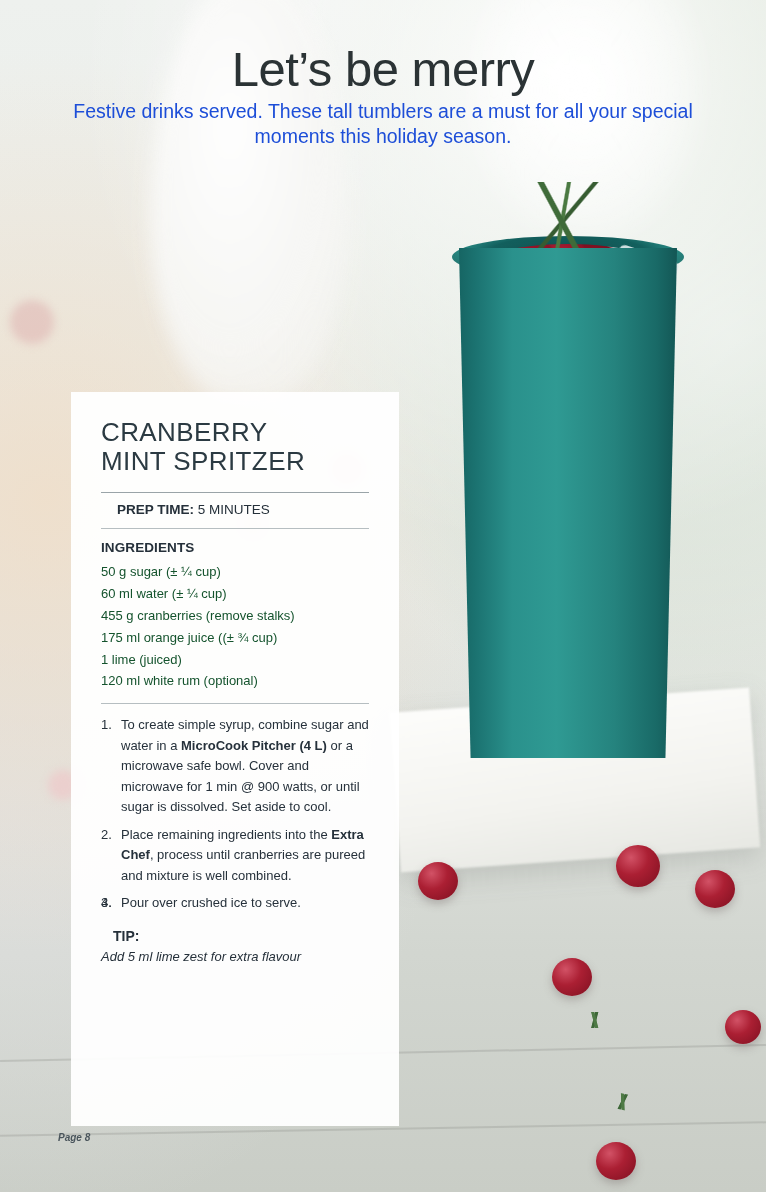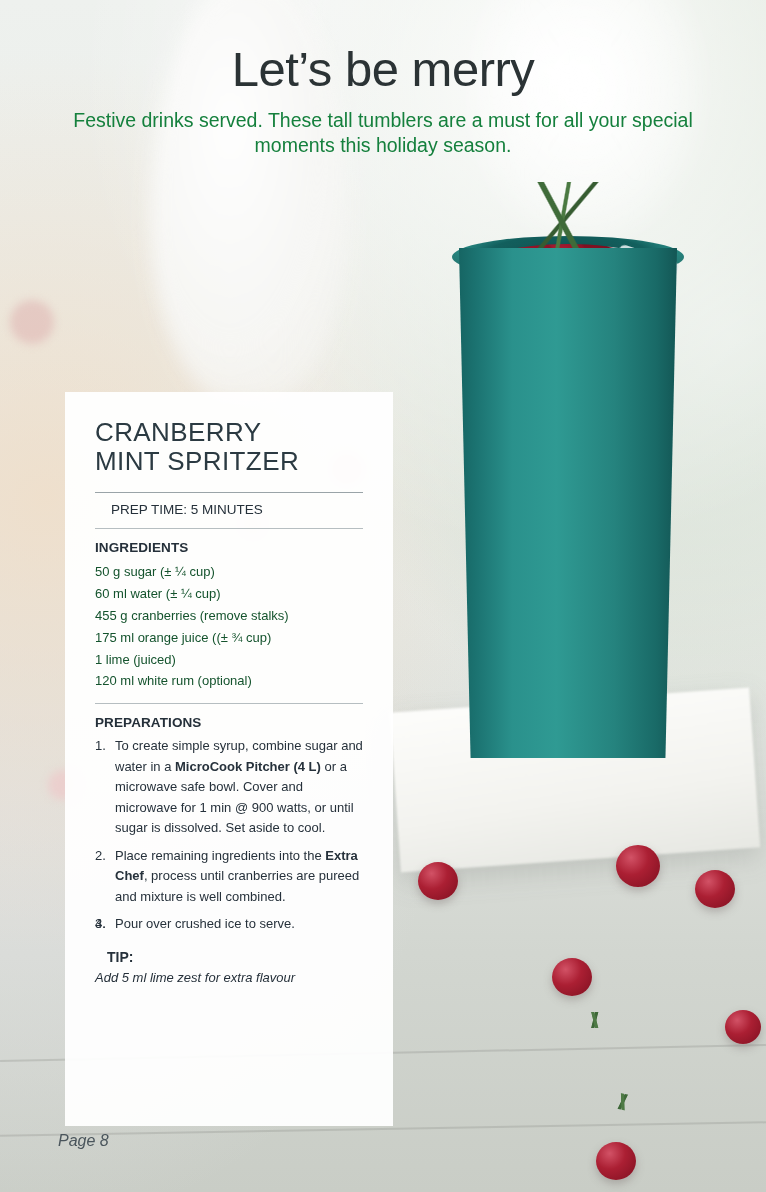--- a/index.html
+++ b/index.html
@@ -176,31 +176,31 @@
     color: #2f3a3c;
   }
   .title {
     font-size: 49px;
     line-height: 1.06;
     font-weight: 400;
     letter-spacing: -0.5px;
     color: #2b3335;
   }
   .subtitle {
-    margin-top: 12px;
+    margin-top: 3px;
     font-size: 19.5px;
     line-height: 1.28;
-    color: #15803d;
+    color: #1d4ed8;
     padding: 0 61px;
   }
 
   
   .card {
     position: absolute;
-    left: 65px;
+    left: 71px;
     top: 392px;
     width: 328px;
     height: 734px;
     background: rgba(255,255,255,0.94);
     padding: 26px 30px 0 30px;
     box-sizing: border-box;
     color: #25303a;
   }
   .recipe-title {
     font-size: 26px;
@@ -221,21 +221,21 @@
     border: none;
     border-top: 1px solid #b6bec1;
     margin: 11px 0 11px 0;
   }
 
   .prep-line {
     font-size: 13.5px;
     color: #25303a;
     margin: 0 0 2px 0;
   }
-  .prep-line b { font-weight: 400; padding-left: 16px; }
+  .prep-line b { font-weight: 700; padding-left: 16px; }
 
   .section-head {
     font-size: 13.5px;
     font-weight: 700;
     margin: 0 0 6px 0;
     letter-spacing: 0.1px;
   }
   .ing-list {
     list-style: none;
     margin: 0;
@@ -273,23 +273,23 @@
     font-size: 13px;
     font-style: italic;
     line-height: 1.5;
     margin: 0;
   }
 
   .page-num {
     position: absolute;
     left: 58px;
     top: 1132px;
-    font-size: 16px;
+    font-size: 10px;
     font-style: italic;
-    font-weight: 400;
+    font-weight: 700;
     color: #4a555c;
   }
 </style>
 </head>
 <body>
 
 <div class="page">
 
   <div class="photo">
     <div class="vase"></div>
@@ -344,21 +344,20 @@
       <li>50 g sugar (± ¼ cup)</li>
       <li>60 ml water (± ¼ cup)</li>
       <li>455 g cranberries (remove stalks)</li>
       <li>175 ml orange juice ((± ¾ cup)</li>
       <li>1 lime (juiced)</li>
       <li>120 ml white rum (optional)</li>
     </ul>
 
     <hr class="rule-thin">
 
-    <div class="section-head">PREPARATIONS</div>
     <ol class="prep-list">
       <li>
         <span class="num">1.</span><span>To create simple syrup, combine sugar and water in a </span><b>MicroCook Pitcher (4 L)</b><span> or a microwave safe bowl. Cover and microwave for 1 min @ 900 watts, or until sugar is dissolved. Set aside to cool.</span>
       </li>
       <li>
         <span class="num">2.</span><span>Place remaining ingredients into the </span><b>Extra Chef</b><span>, process until cranberries are pureed and mixture is well combined.</span>
       </li>
       <li>
         <span class="num">3.</span>
       </li>

